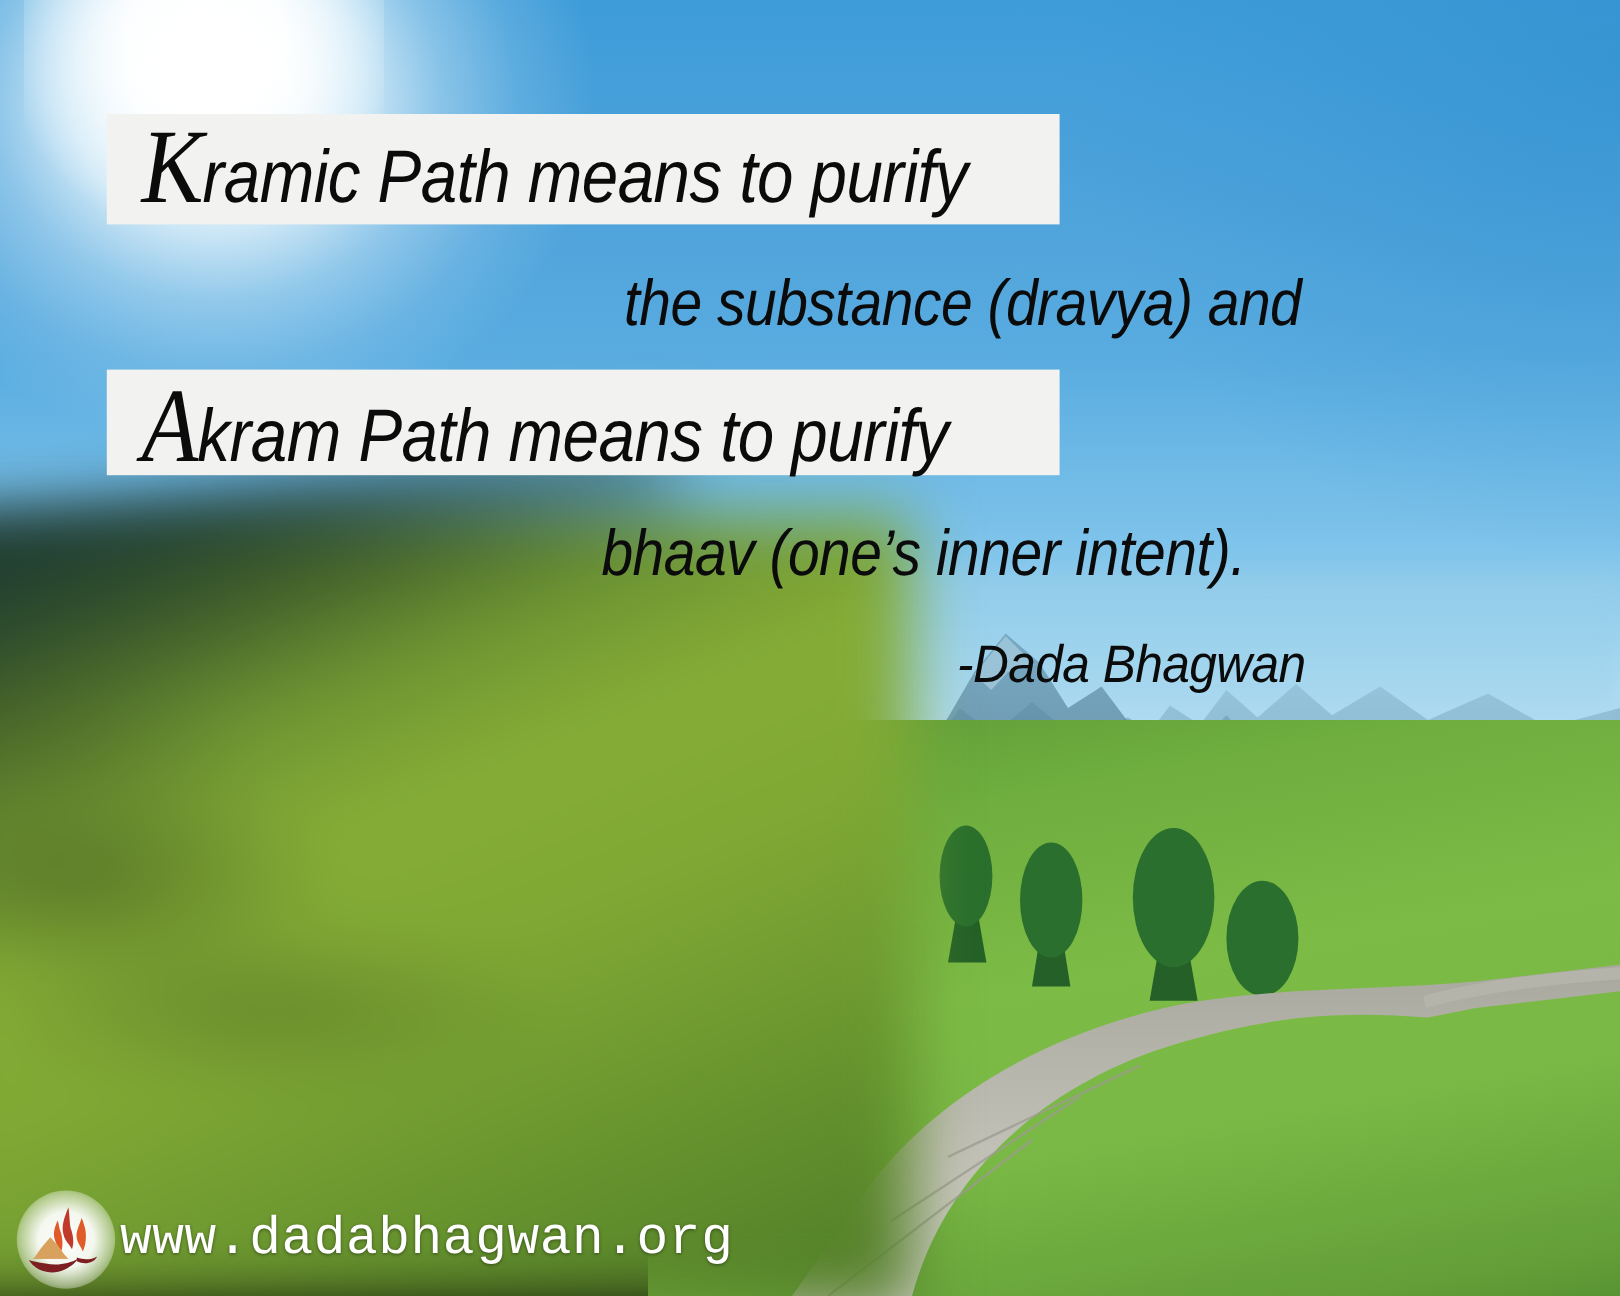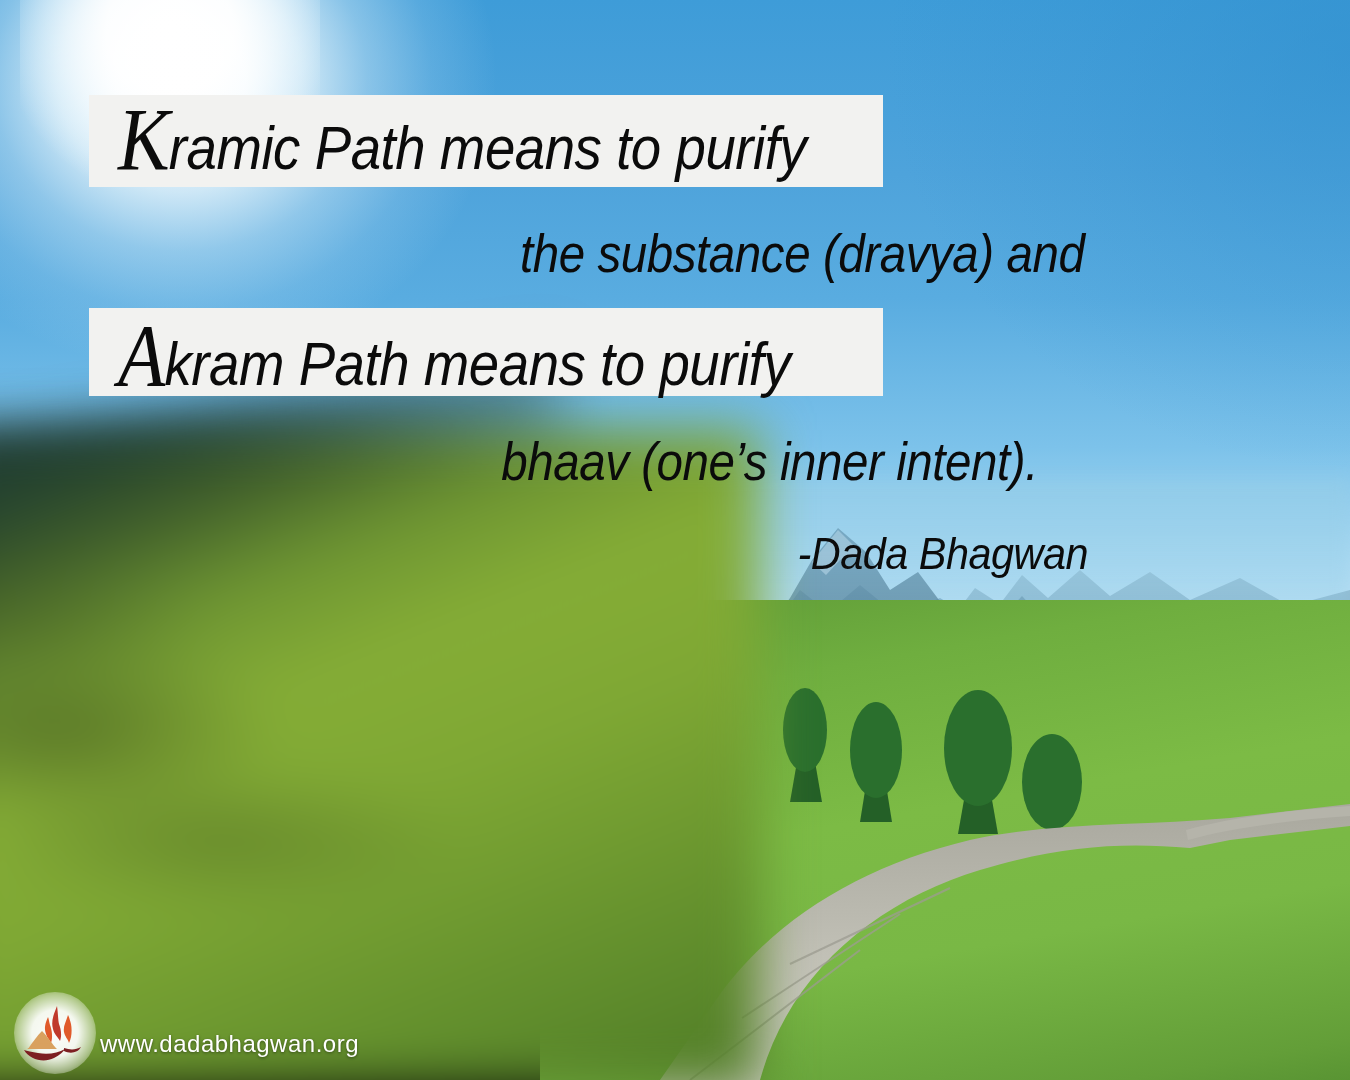--- a/index.html
+++ b/index.html
@@ -113,22 +113,22 @@
   }
   .logo-wrap{
     position:absolute;left:20px;bottom:12px;width:70px;height:70px;
   }
   .logo-halo{
     position:absolute;left:-6px;top:-6px;width:82px;height:82px;border-radius:50%;
     background:radial-gradient(circle at 50% 50%, rgba(255,255,255,.98) 0%, rgba(255,255,255,.92) 40%, rgba(255,255,255,.45) 66%, rgba(255,255,255,0) 85%);
   }
   .site-url{
     position:absolute;left:100px;bottom:22px;
-    color:#ffffff;font-size:24px;letter-spacing:.5px;
-    font-family:Liberation Sans, sans-serif;
+    color:#ffffff;font-size:44px;letter-spacing:.5px;
+    font-family:Liberation Mono, monospace;
     text-shadow:0 1px 3px rgba(0,0,0,.45);
   }
 </style>
 </head>
 <body>
 
 <div class="stage">
 
   <div class="sky"></div>
   <div class="sky-right-tint"></div>

